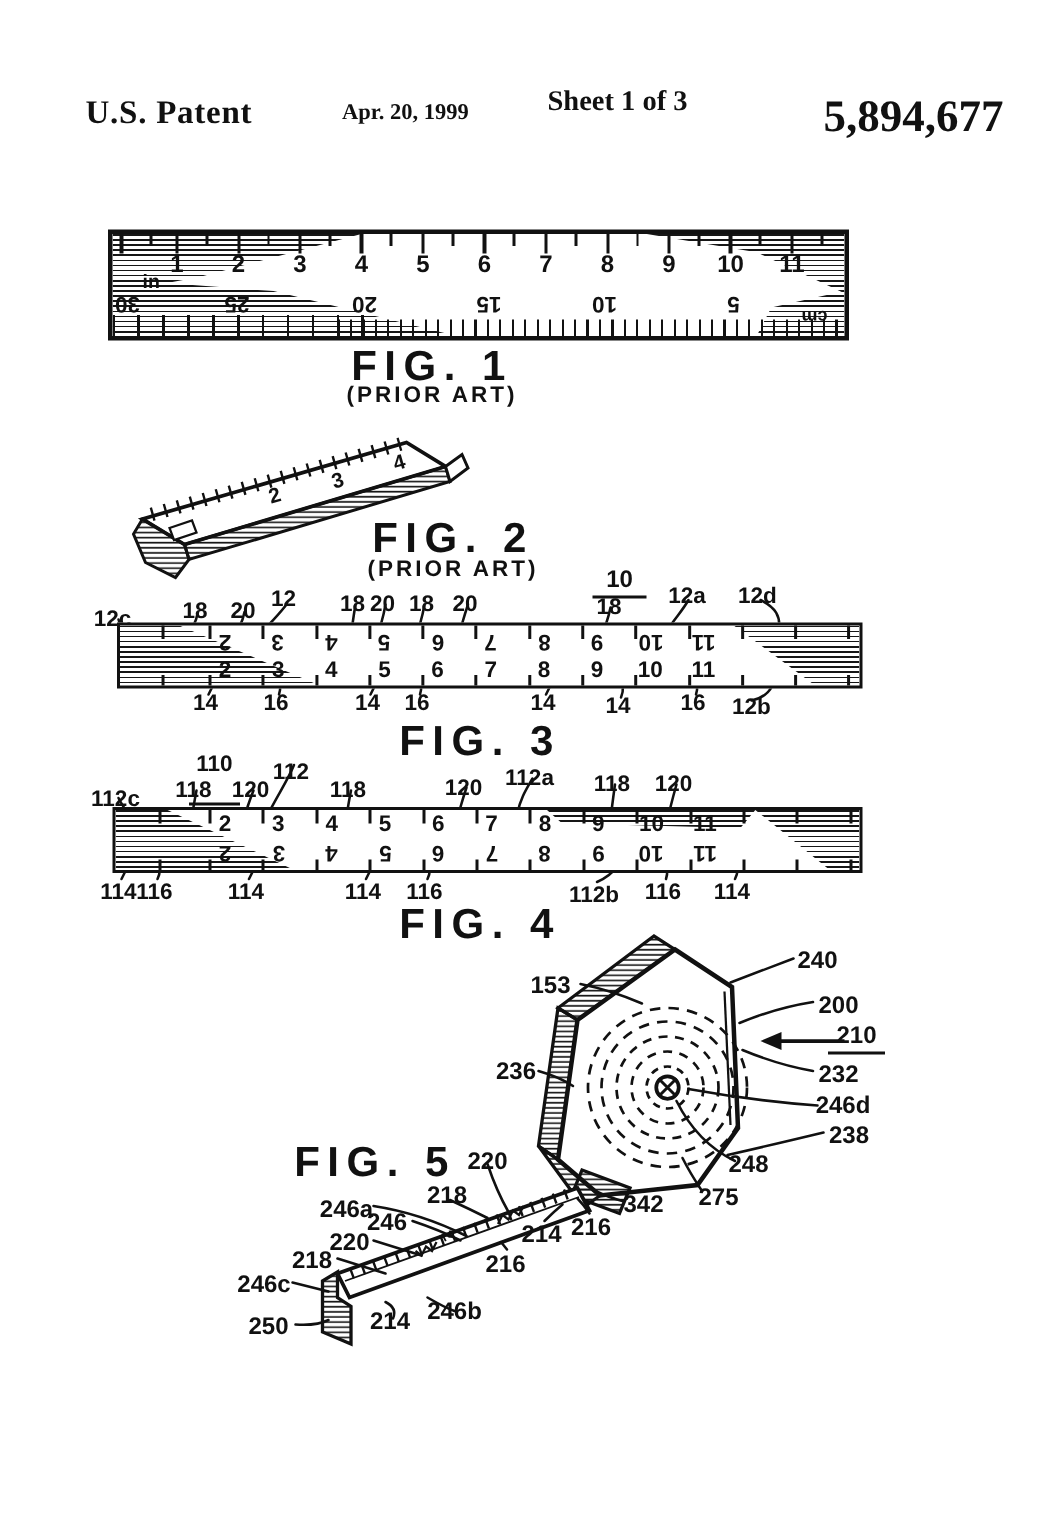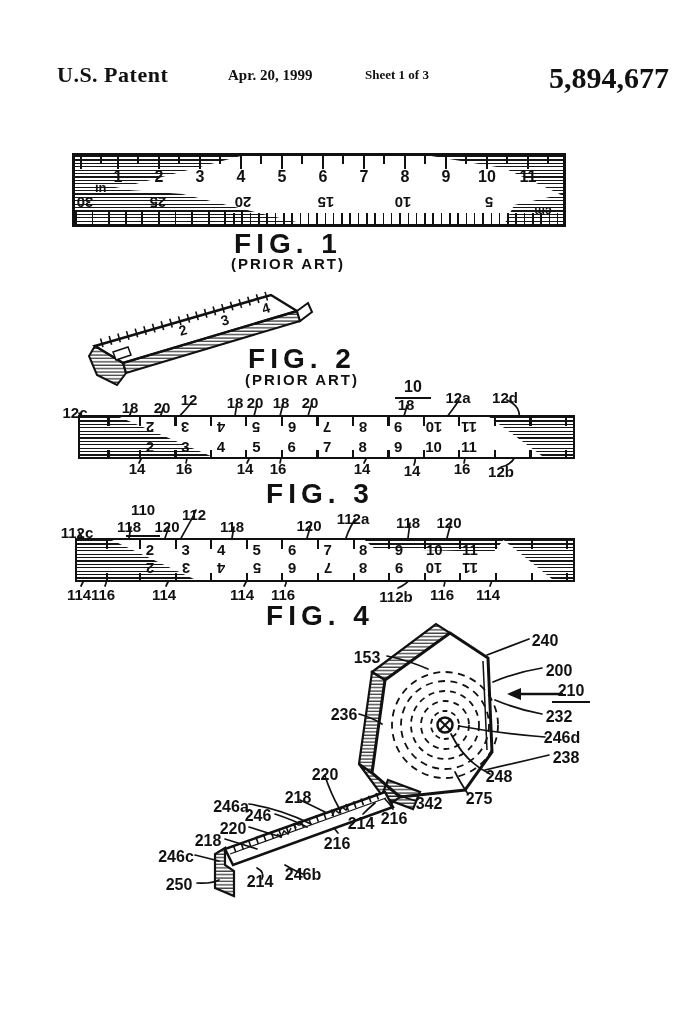--- a/index.html
+++ b/index.html
@@ -2,21 +2,21 @@
 <html><head>
 <meta charset="utf-8">
 <style>
   html,body{margin:0;padding:0;background:#fff;}
   .page{position:relative;width:697px;height:1024px;background:#fff;overflow:hidden;
         font-family:"Liberation Sans",sans-serif;color:#111;}
   
   .hdr span{position:absolute;font-family:"Liberation Serif",serif;font-weight:bold;white-space:nowrap;}
   .h-title{left:57px;top:62px;font-size:22px;letter-spacing:.5px;}
   .h-date{left:228px;top:67px;font-size:15px;}
-  .h-sheet{left:365px;top:67px;font-size:13px;text-align:center;}
+  .h-sheet{left:365px;top:57px;font-size:19px;text-align:center;}
   .h-num{left:549px;top:61px;font-size:30px;}
   
   .figcap{position:absolute;font-weight:bold;font-size:28px;letter-spacing:5px;text-align:center;white-space:nowrap;}
   .figsub{position:absolute;font-weight:bold;font-size:15px;letter-spacing:2px;text-align:center;white-space:nowrap;}
   .c1{left:158px;top:228px;width:260px;}  .s1{left:158px;top:255px;width:260px;}
   .c2{left:202px;top:343px;width:200px;}  .s2{left:202px;top:371px;width:200px;}
   .c3{left:220px;top:478px;width:200px;}
   .c4{left:220px;top:600px;width:200px;}
   .c5{left:170px;top:759px;width:160px;}
   .ref10{position:absolute;left:395px;top:378px;width:36px;text-align:center;
@@ -438,14 +438,15 @@
         <span>246</span>
         <span>220</span>
         <span>218</span>
         <span>246c</span>
         <span>250</span>
         <span>214</span>
         <span>246b</span>
       </div>
     <span class="bn">2</span>
   </div>
+  <div class="figcap c5">FIG. 5</div>
 
 </div>
 
 </body></html>

